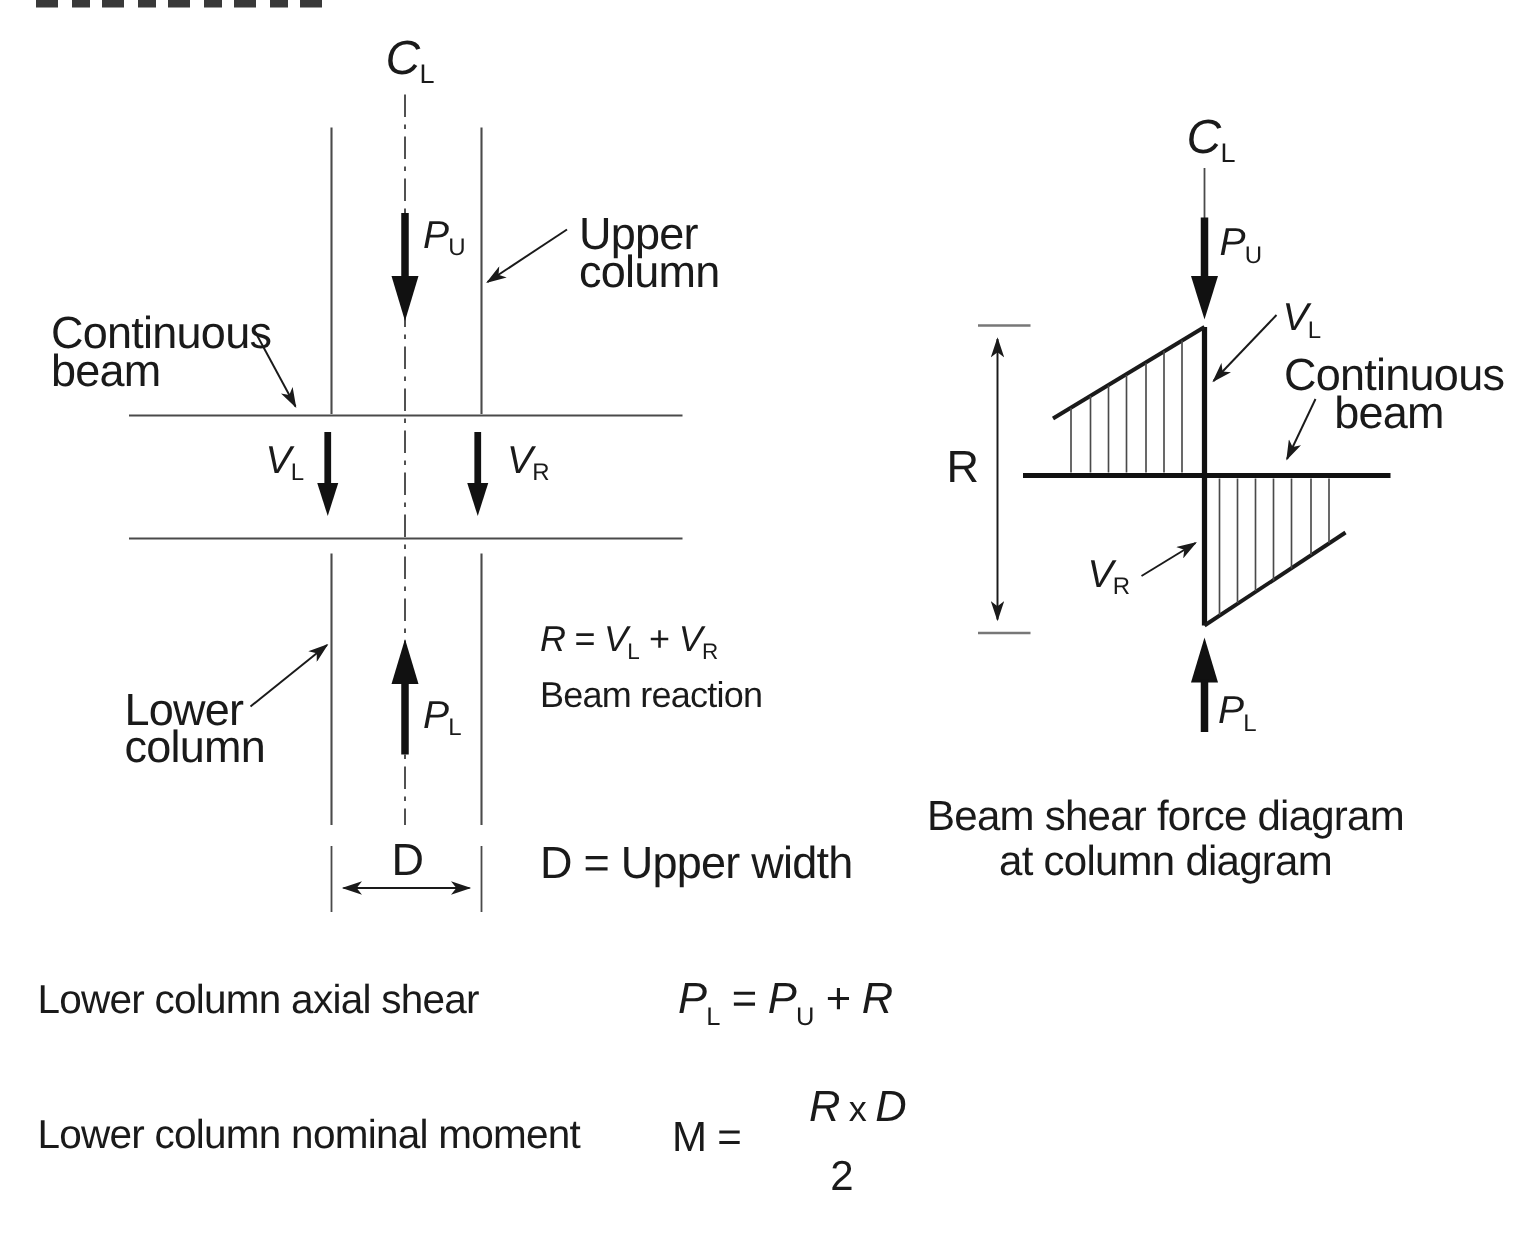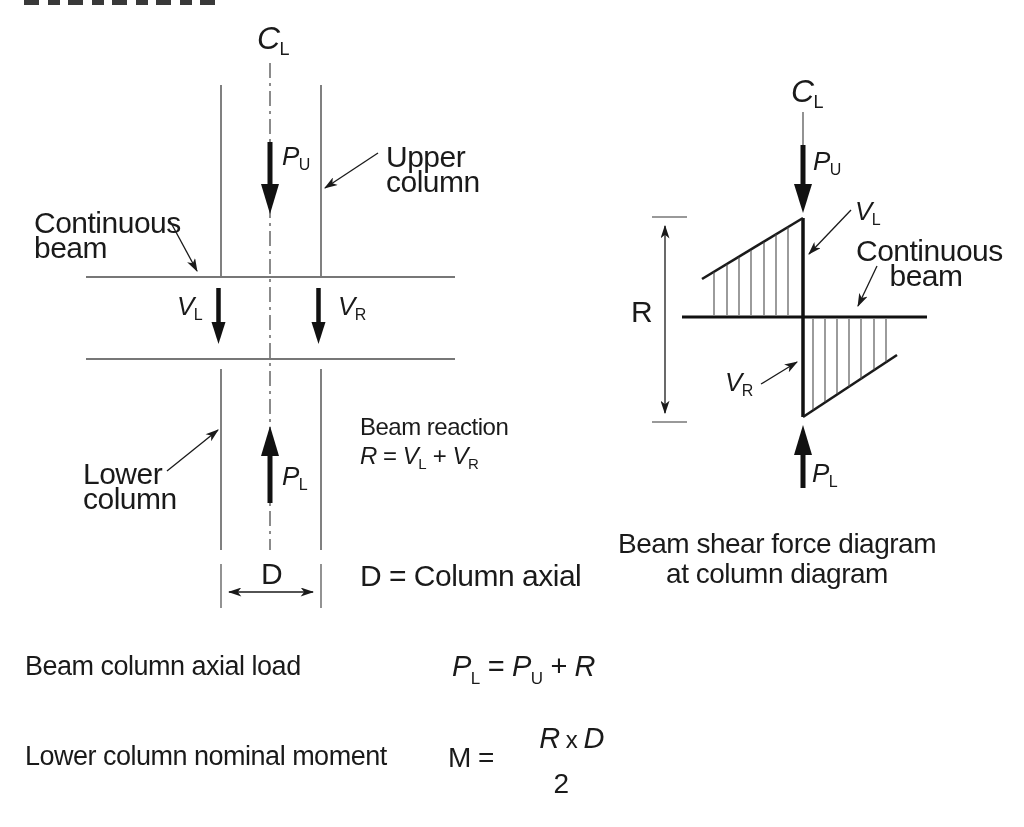--- a/index.html
+++ b/index.html
@@ -170,29 +170,29 @@
   <div class="lbl callout" style="left:83px;top:461px;">
     <div>Lower</div>
     <div>column</div>
   </div>
 
   <div class="lbl var" style="left:282px;top:463px;">
     <span>P</span><span class="sub">L</span>
   </div>
 
   <div class="lbl note" style="left:360px;top:412px;">
-    <div>Beam reaction</div>
     <div>
       <span class="it">R</span><span> = </span><span class="it">V</span><span class="fsub2">L</span><span> + </span><span class="it">V</span><span class="fsub2">R</span>
     </div>
+    <div>Beam reaction</div>
   </div>
 
   <div class="lbl callout" style="left:261px;top:561px;">D</div>
 
-  <div class="lbl callout" style="left:360px;top:563px;">D = Column axial</div>
+  <div class="lbl callout" style="left:360px;top:563px;">D = Upper width</div>
 
   <div class="lbl clsym" style="left:791px;top:75px;">
     <span>C</span><span class="sub">L</span>
   </div>
 
   <div class="lbl var" style="left:813px;top:148px;">
     <span>P</span><span class="sub">U</span>
   </div>
 
   <div class="lbl var" style="left:855px;top:198px;">
@@ -212,21 +212,21 @@
 
   <div class="lbl var" style="left:812px;top:460px;">
     <span>P</span><span class="sub">L</span>
   </div>
 
   <div class="lbl caption" style="left:598px;top:529px;width:358px;">
     <div>Beam shear force diagram</div>
     <div>at column diagram</div>
   </div>
 
-  <div class="lbl eqlabel" style="left:25px;top:653px;">Beam column axial load</div>
+  <div class="lbl eqlabel" style="left:25px;top:653px;">Lower column axial shear</div>
 
   <div class="lbl eqlabel" style="left:25px;top:743px;">Lower column nominal moment</div>
 
   <div class="lbl eqmath" style="left:452px;top:652px;">
     <span class="it">P</span><span class="fsub">L</span><span> = </span><span class="it">P</span><span class="fsub">U</span><span> + </span><span class="it">R</span>
   </div>
 
   <div class="lbl eqmath" style="left:448px;top:744px;font-size:28px;">M =</div>
 
   <div class="lbl" style="left:518px;top:723px;width:86px;text-align:center;">

